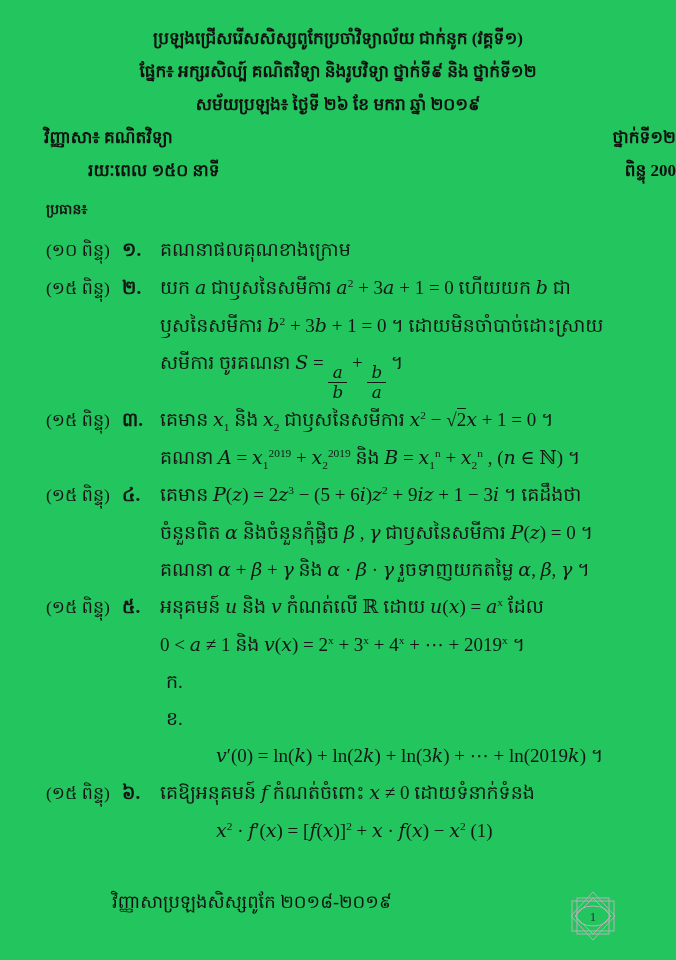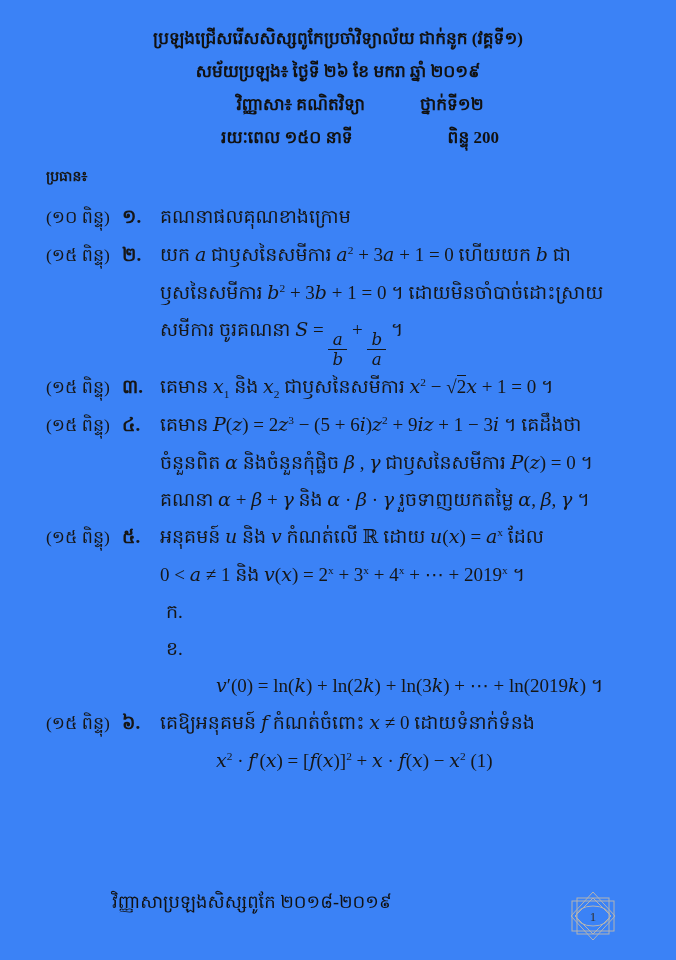--- a/index.html
+++ b/index.html
@@ -1,29 +1,29 @@
 <!DOCTYPE html>
 <html><head>
 <meta charset="utf-8">
 <style>
   html,body{margin:0;padding:0;background:#e8e8e8;}
   .page{
     position:relative;
     width:676px;height:960px;
-    background:#3b82f6;
+    background:#22c55e;
     color:#161616;
     font-family:"Liberation Serif","DejaVu Serif",serif;
     overflow:hidden;
     box-sizing:border-box;
   }
   
   .hdr{padding-top:22px;text-align:center;font-weight:bold;font-size:17px;line-height:33px;color:#111;}
-  .hdr-row{display:flex;justify-content:center;font-weight:bold;padding-left:44px;}
+  .hdr-row{display:flex;justify-content:space-between;font-weight:bold;padding-left:44px;}
   .hdr-row .gapL{margin-right:55px;}
-  .hdr-row .gapXL{margin-right:95px;}
+  .hdr-row .gapXL{margin-right:95px;margin-left:44px;}
   
   .section-heading{font-size:14px;font-weight:bold;padding:8px 0 2px 46px;line-height:30px;}
   
   .questions{padding:4px 4px 0 46px;font-size:19px;}
   .qrow{display:flex;align-items:baseline;min-height:37px;line-height:37px;}
   .pts{flex:none;width:76px;font-size:17.5px;white-space:nowrap;}
   .qnum{flex:none;width:38px;font-weight:bold;}
   .qtext{flex:1;}
   .qrow.cont{padding-left:114px;}
   .qrow.part{padding-left:120px;}
@@ -44,20 +44,21 @@
   .page-ornament{position:absolute;right:52px;top:0px;width:62px;height:52px;}
   .page-ornament svg{display:block;}
 </style>
 </head>
 <body>
 
 <div class="page">
 
   <div class="hdr">
     <div>ប្រឡងជ្រើសរើសសិស្សពូកែប្រចាំវិទ្យាល័យ ជាក់នូក (វគ្គទី១)</div>
+    <div>ផ្នែក៖ អក្សរសិល្ប៍ គណិតវិទ្យា និងរូបវិទ្យា ថ្នាក់ទី៩ និង ថ្នាក់ទី១២</div>
     <div>សម័យប្រឡង៖ ថ្ងៃទី ២៦ ខែ មករា ឆ្នាំ ២០១៩</div>
     <div class="hdr-row">
       <span class="gapL">វិញ្ញាសា៖ គណិតវិទ្យា</span>
       <span>ថ្នាក់ទី១២</span>
     </div>
     <div class="hdr-row">
       <span class="gapXL">រយៈពេល ១៥០ នាទី</span>
       <span>ពិន្ទុ 200</span>
     </div>
   </div>
@@ -92,20 +93,23 @@
               <span class="den">a</span>
             </span> ។</span>
       </div>
     </div>
 
     <div>
       <div class="qrow">
         <span class="pts">(១៥ ពិន្ទុ)</span>
         <span class="qnum">៣.</span>
         <span class="qtext math">គេមាន <i>x</i><sub>1</sub> និង <i>x</i><sub>2</sub> ជាឫសនៃសមីការ <i>x</i><sup>2</sup> − <span class="sqrt">√<span class="rad">2</span></span><i>x</i> + 1 = 0 ។</span>
+      </div>
+      <div class="qrow cont">
+        <span class="qtext math">គណនា <i>A</i> = <i>x</i><sub>1</sub><sup>2019</sup> + <i>x</i><sub>2</sub><sup>2019</sup> និង <i>B</i> = <i>x</i><sub>1</sub><sup>n</sup> + <i>x</i><sub>2</sub><sup>n</sup> , (<i>n</i> ∈ ℕ) ។</span>
       </div>
     </div>
 
     <div>
       <div class="qrow">
         <span class="pts">(១៥ ពិន្ទុ)</span>
         <span class="qnum">៤.</span>
         <span class="qtext math">គេមាន <i>P</i>(<i>z</i>) = 2<i>z</i><sup>3</sup> − (5 + 6<i>i</i>)<i>z</i><sup>2</sup> + 9<i>i</i><i>z</i> + 1 − 3<i>i</i> ។ គេដឹងថា</span>
       </div>
       <div class="qrow cont">

